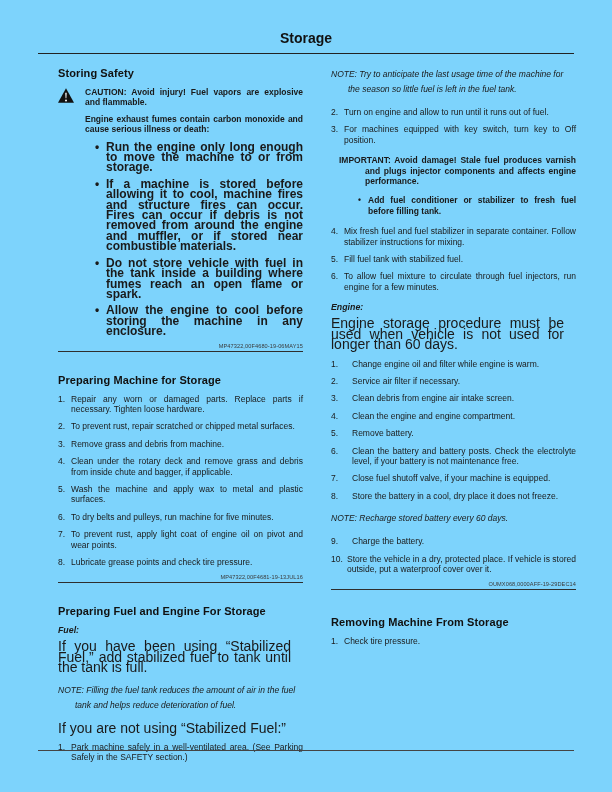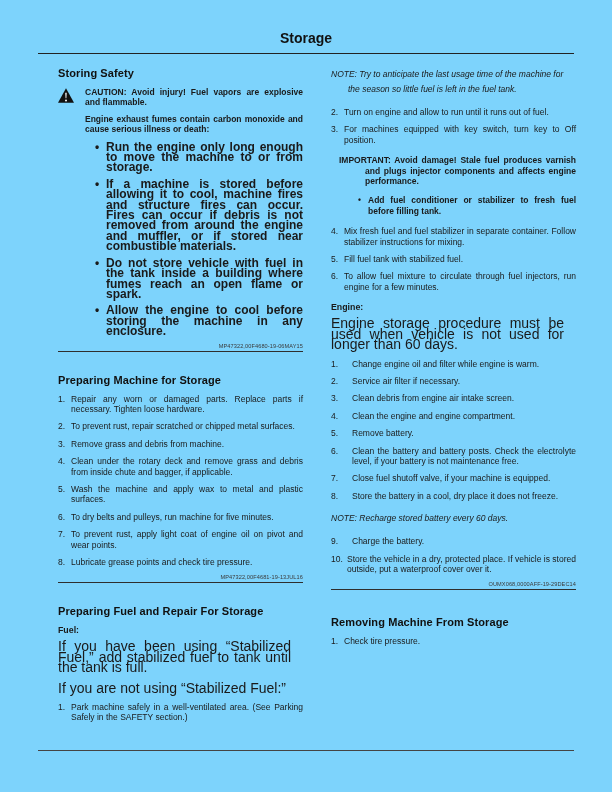--- a/index.html
+++ b/index.html
@@ -21,21 +21,21 @@
 
   
   .columns { display:flex; gap:28px; padding:13px 36px 0 58px; }
   .col { flex:1 1 0; min-width:0; }
 
   h2.sec-h {
     font-size:11px; font-weight:bold; color:#111;
     margin:0 0 8px 0; letter-spacing:0.1px;
   }
   .body-p { font-size:14px; line-height:10.4px; margin:0 12px 9px 0; text-align:justify; }
-  .sublabel { font-size:8.8px; font-weight:bold; margin:0 0 6px 0; }
+  .sublabel { font-size:8.8px; font-weight:bold; margin:0 0 6px 0;font-style:italic; }
   .note {
     font-size:8.5px; line-height:15px; font-style:italic;
     margin:0 0 10px 0;
     padding-left:17px; text-indent:-17px;
   }
   .important {
     font-size:8.5px; line-height:10.4px; font-weight:bold;
     margin:2px 0 9px 8px;
     padding-left:26px; text-indent:-26px; text-align:justify;
   }
@@ -147,23 +147,24 @@
           <li>
               <span class="num">8.</span>
               <span class="txt">Lubricate grease points and check tire pressure.</span>
             </li>
         </ol>
         <div class="code">MP47322,00F4681-19-13JUL16</div>
         <div class="sec-rule"></div>
       </section>
 
       <section>
-        <h2 class="sec-h">Preparing Fuel and Repair For Storage</h2>
+        <h2 class="sec-h">Preparing Fuel and Engine For Storage</h2>
         <p class="sublabel">Fuel:</p>
         <p class="body-p">If you have been using “Stabilized Fuel,” add stabilized fuel to tank until the tank is full.</p>
+        <p class="note gap-top">NOTE: Filling the fuel tank reduces the amount of air in the fuel tank and helps reduce deterioration of fuel.</p>
         <p class="body-p gap-top">If you are not using “Stabilized Fuel:”</p>
         <ol class="steps">
           <li>
               <span class="num">1.</span>
               <span class="txt">Park machine safely in a well-ventilated area. (See Parking Safely in the SAFETY section.)</span>
             </li>
         </ol>
       </section>
 
     </div>

